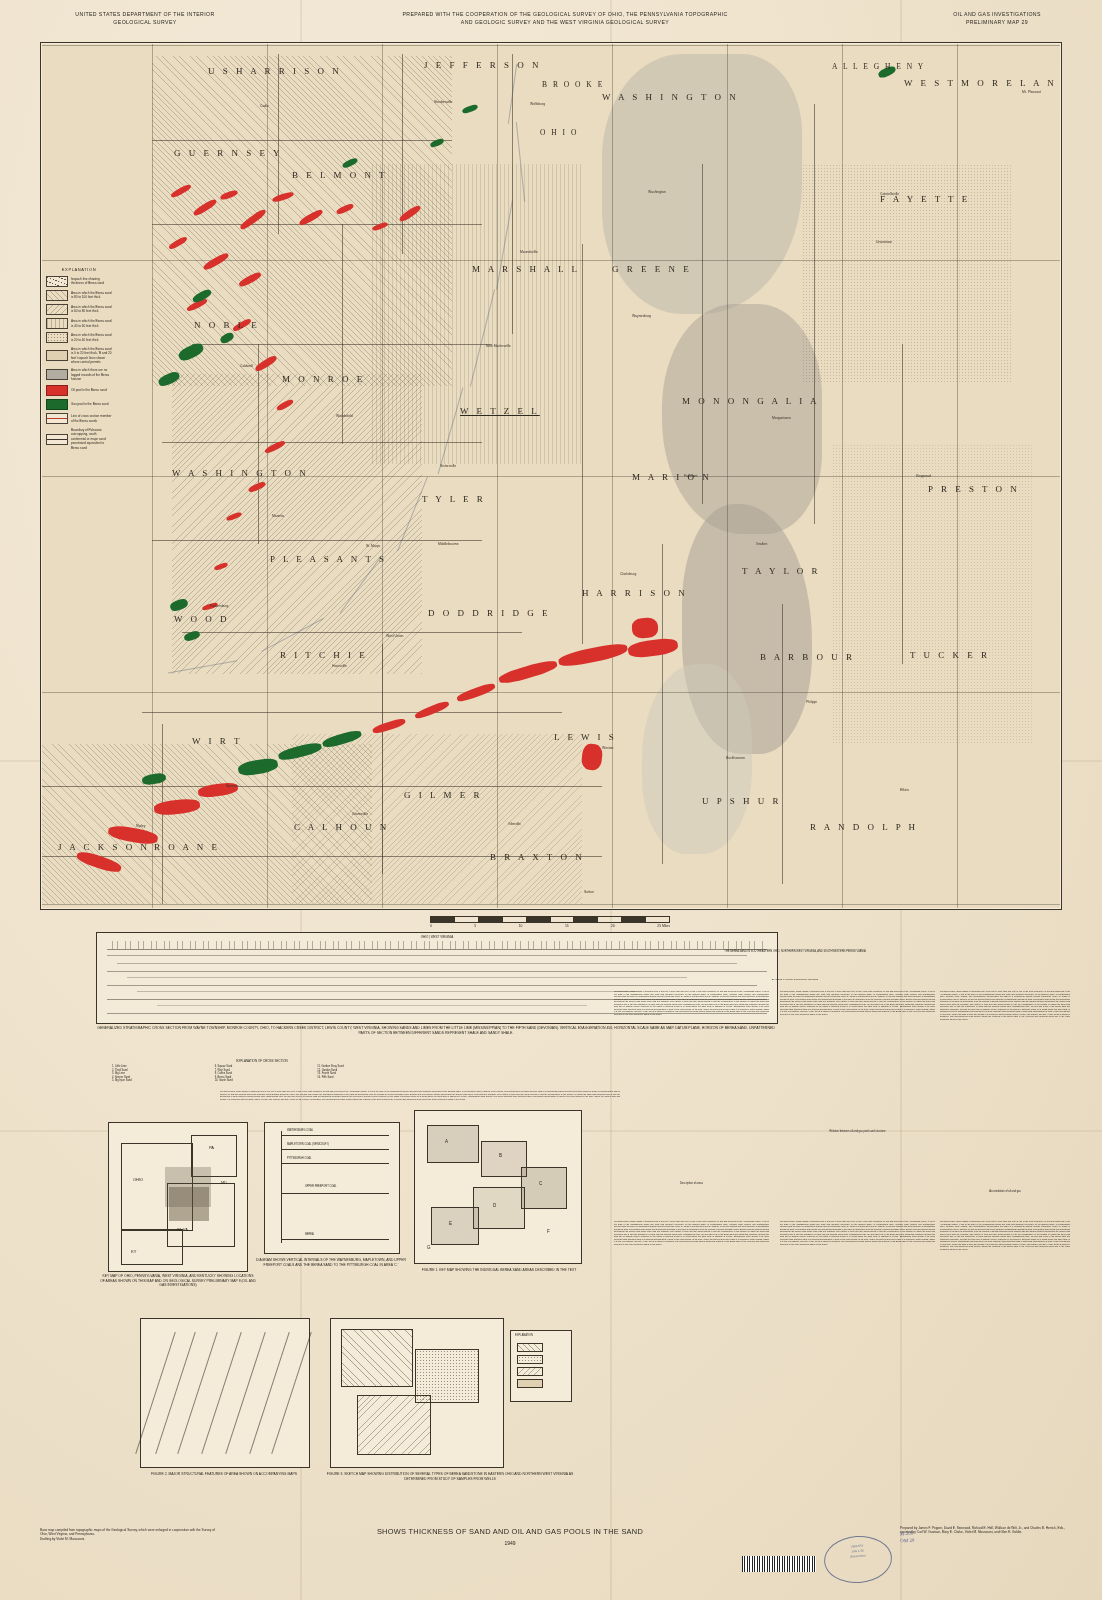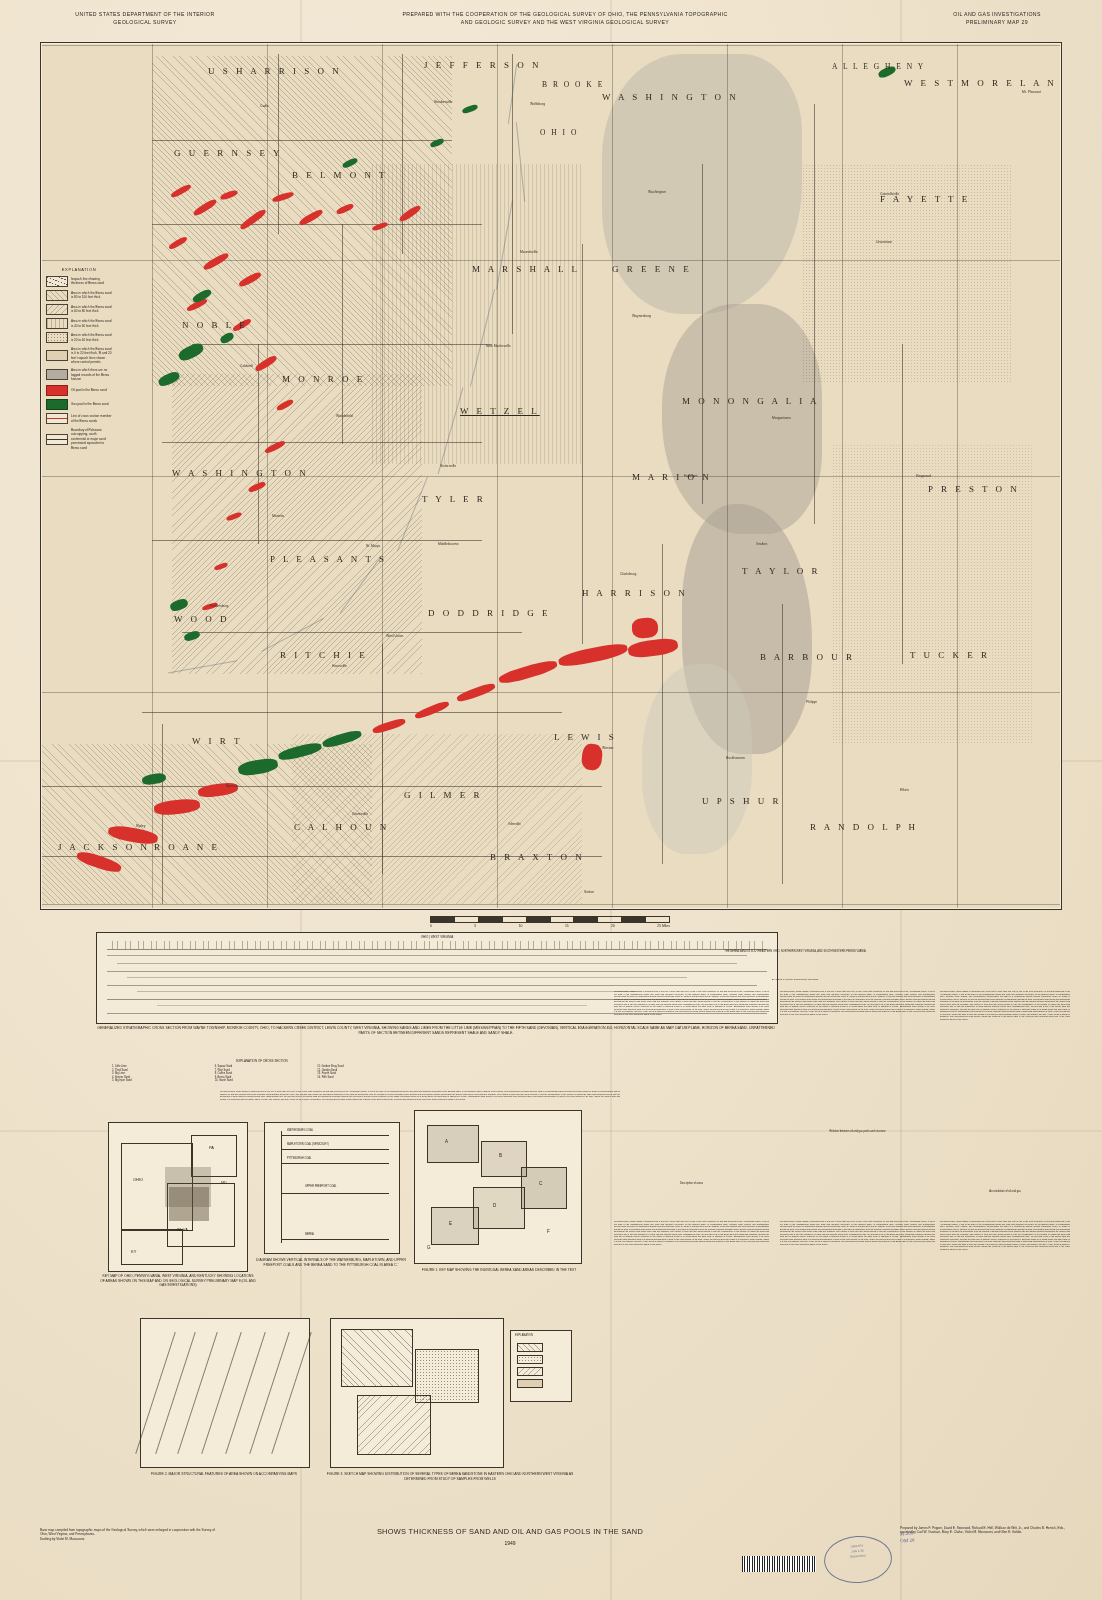--- a/index.html
+++ b/index.html
@@ -274,21 +274,21 @@
       <div class="cname sm" style="left:500px;top:36px;">B R O O K E</div>
       <div class="cname sm" style="left:498px;top:84px;">O H I O</div>
       <div class="cname" style="left:560px;top:48px;">W A S H I N G T O N</div>
       <div class="cname sm" style="left:790px;top:18px;">A L L E G H E N Y</div>
       <div class="cname" style="left:862px;top:34px;">W E S T M O R E L A N D</div>
       <div class="cname" style="left:132px;top:104px;">G U E R N S E Y</div>
       <div class="cname" style="left:250px;top:126px;">B E L M O N T</div>
       <div class="cname" style="left:430px;top:220px;">M A R S H A L L</div>
       <div class="cname" style="left:570px;top:220px;">G R E E N E</div>
       <div class="cname" style="left:838px;top:150px;">F A Y E T T E</div>
-      <div class="cname" style="left:140px;top:276px;">N O B L E</div>
+      <div class="cname" style="left:152px;top:276px;">N O B L E</div>
       <div class="cname" style="left:240px;top:330px;">M O N R O E</div>
       <div class="cname" style="left:418px;top:362px;text-decoration:underline;">W E T Z E L</div>
       <div class="cname" style="left:640px;top:352px;">M O N O N G A L I A</div>
       <div class="cname" style="left:130px;top:424px;">W A S H I N G T O N</div>
       <div class="cname" style="left:380px;top:450px;">T Y L E R</div>
       <div class="cname" style="left:590px;top:428px;">M A R I O N</div>
       <div class="cname" style="left:886px;top:440px;">P R E S T O N</div>
       <div class="cname" style="left:228px;top:510px;">P L E A S A N T S</div>
       <div class="cname" style="left:700px;top:522px;">T A Y L O R</div>
       <div class="cname" style="left:132px;top:570px;">W O O D</div>

